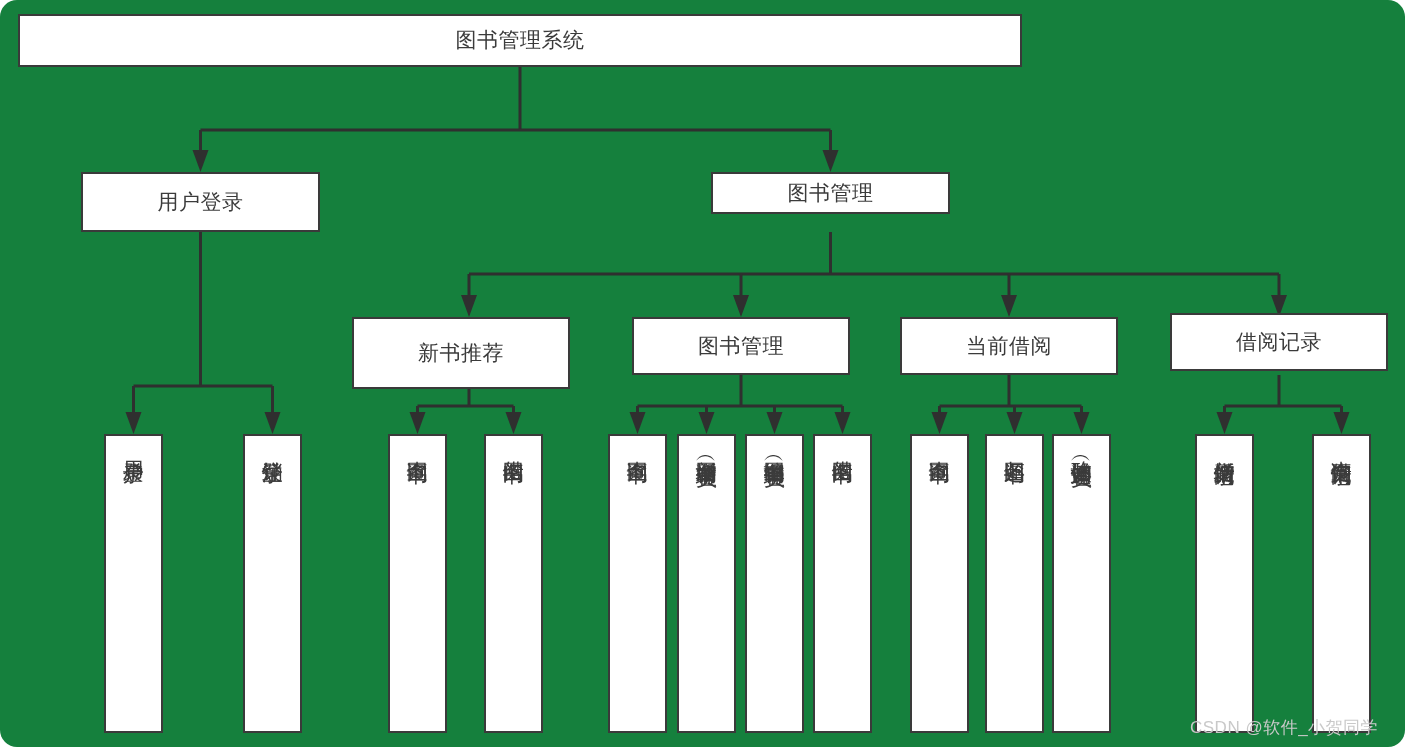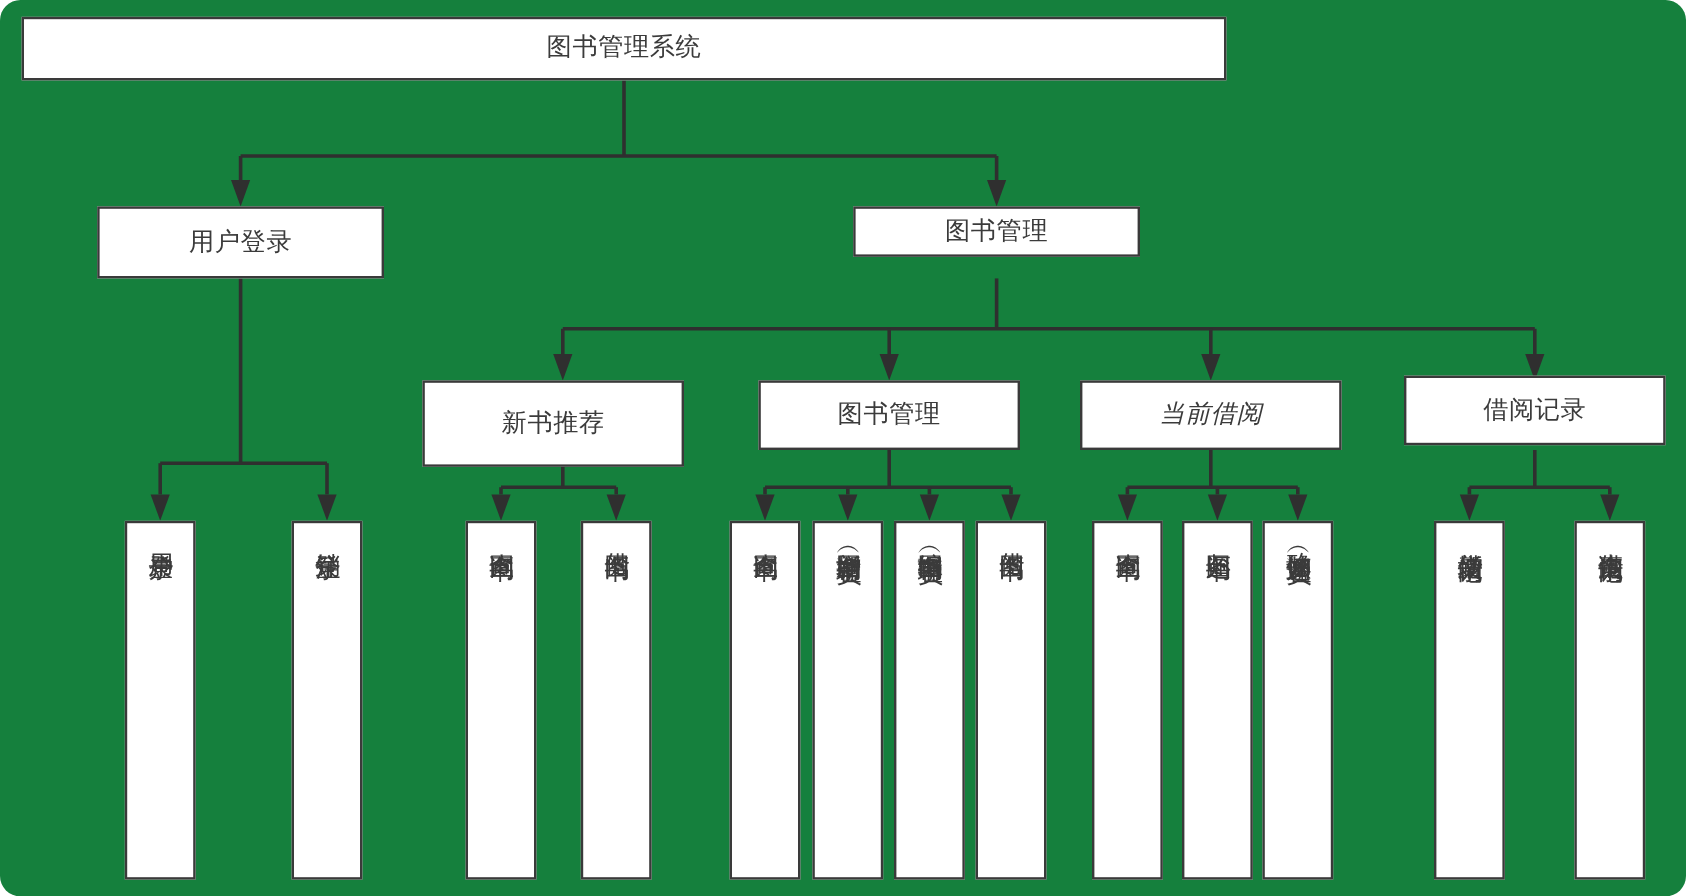--- a/index.html
+++ b/index.html
@@ -142,21 +142,21 @@
       <div class="node horizontal" style="left: 711px; top: 172px; width: 239px; height: 42px; border-color: rgb(58, 58, 58); background: rgb(255, 255, 255);">
         <span class="node-label" style="color: rgb(59, 59, 59);">图书管理</span>
       </div>
       <div class="node horizontal" style="left: 352px; top: 317px; width: 218px; height: 72px; border-color: rgb(58, 58, 58); background: rgb(255, 255, 255);">
         <span class="node-label" style="color: rgb(59, 59, 59);">新书推荐</span>
       </div>
       <div class="node horizontal" style="left: 632px; top: 317px; width: 218px; height: 58px; border-color: rgb(58, 58, 58); background: rgb(255, 255, 255);">
         <span class="node-label" style="color: rgb(59, 59, 59);">图书管理</span>
       </div>
       <div class="node horizontal" style="left: 900px; top: 317px; width: 218px; height: 58px; border-color: rgb(58, 58, 58); background: rgb(255, 255, 255);">
-        <span class="node-label" style="color: rgb(59, 59, 59); font-style: italic;">当前借阅</span>
+        <span class="node-label" style="color: rgb(59, 59, 59);">当前借阅</span>
       </div>
       <div class="node horizontal" style="left: 1170px; top: 313px; width: 218px; height: 58px; border-color: rgb(58, 58, 58); background: rgb(255, 255, 255);">
         <span class="node-label" style="color: rgb(59, 59, 59);">借阅记录</span>
       </div>
       <div class="node vertical" style="left: 104px; top: 434px; width: 59px; height: 299px; border-color: rgb(58, 58, 58); background: rgb(255, 255, 255);">
         <span class="node-label" style="color: rgb(59, 59, 59);">用户登录</span>
       </div>
       <div class="node vertical" style="left: 243px; top: 434px; width: 59px; height: 299px; border-color: rgb(58, 58, 58); background: rgb(255, 255, 255);">
         <span class="node-label" style="color: rgb(59, 59, 59);">注销登录</span>
       </div>
@@ -188,14 +188,15 @@
         <span class="node-label" style="color: rgb(59, 59, 59);">确认归还（管理员）</span>
       </div>
       <div class="node vertical" style="left: 1195px; top: 434px; width: 59px; height: 299px; border-color: rgb(58, 58, 58); background: rgb(255, 255, 255);">
         <span class="node-label" style="color: rgb(59, 59, 59);">新增借阅记录</span>
       </div>
       <div class="node vertical" style="left: 1312px; top: 434px; width: 59px; height: 299px; border-color: rgb(58, 58, 58); background: rgb(255, 255, 255);">
         <span class="node-label" style="color: rgb(59, 59, 59);">查询借阅记录</span>
       </div>
     </div>
 
+  <div id="watermark" style="left: 1190px; top: 716px; color: rgb(201, 201, 201);">CSDN @软件_小贺同学</div>
 
 </div>
 
 </body></html>

